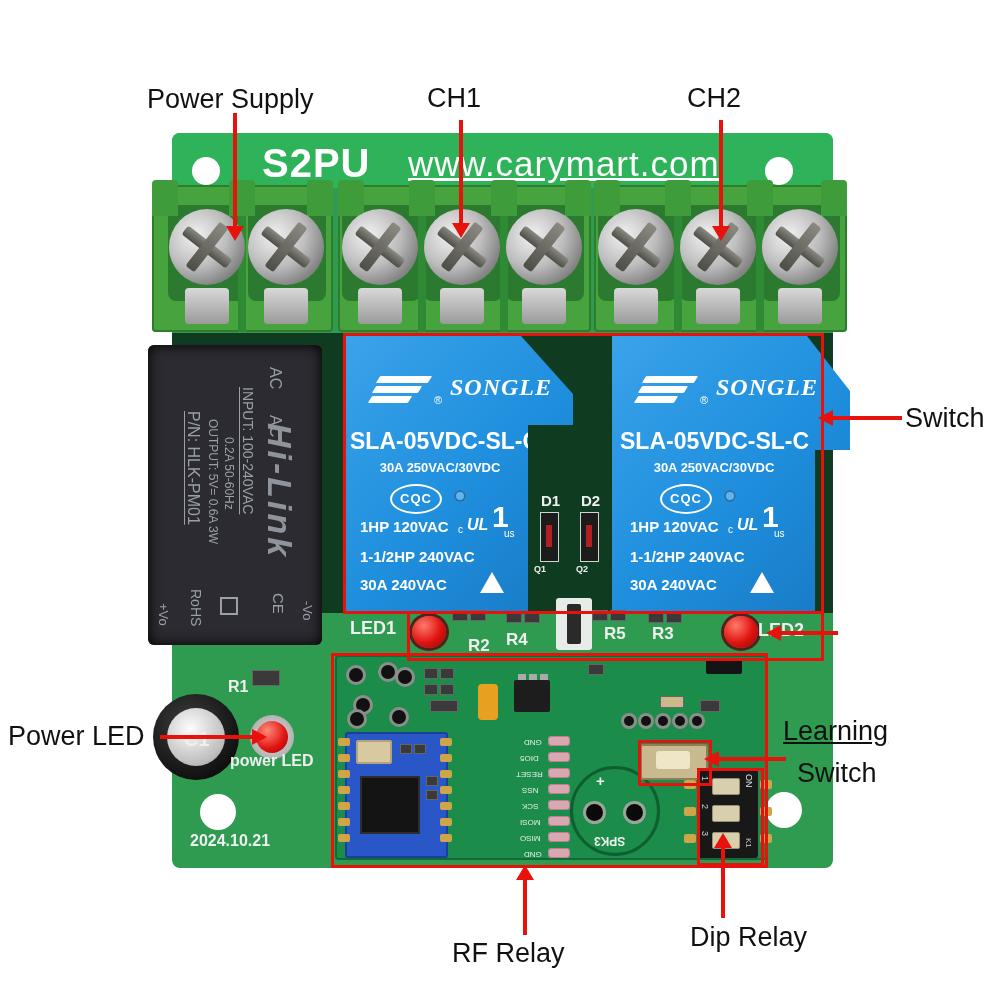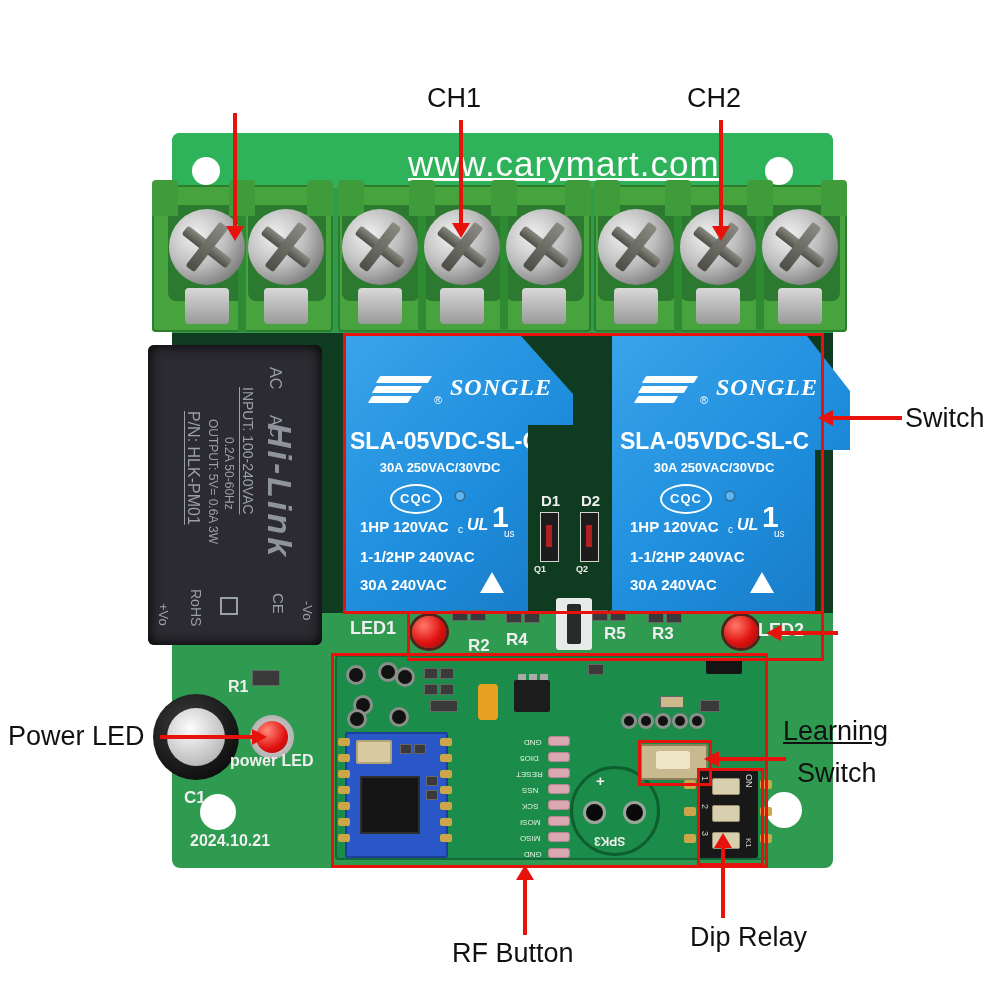--- a/index.html
+++ b/index.html
@@ -80,20 +80,21 @@
   .spkhole{position:absolute;width:17px;height:17px;border-radius:50%;background:#0a0a0a;box-shadow:0 0 0 3px #9aa59a;}
   .flip{transform:rotate(180deg);}
 </style>
 </head>
 <body>
 
 <div id="canvas">
 
   <div class="pcb"></div>
   <div class="band"></div>
+  <div class="title-model abs" style="left:262px;top:141px;">S2PU</div>
   <div class="title-site abs" style="left:408px;top:144px;text-decoration:underline;">www.carymart.com</div>
   <div class="hole" style="left:192px;top:157px;width:28px;height:28px;"></div>
   <div class="hole" style="left:765px;top:157px;width:28px;height:28px;"></div>
   <div class="hole" style="left:200px;top:794px;width:36px;height:36px;"></div>
   <div class="hole" style="left:766px;top:792px;width:36px;height:36px;"></div>
   <div class="darkstrip"></div>
 
   <div class="tgroup" style="left:152px;width:181px;"></div>
   <div class="tcell" style="left:168px;"></div>
   <div class="tcell" style="left:248px;"></div>
@@ -316,21 +317,21 @@
   <div class="dipact" style="left:712px;top:778px;"></div>
   <div class="dipact" style="left:712px;top:805px;"></div>
   <div class="dipact" style="left:712px;top:832px;"></div>
   <span class="dipnum" style="left:744px;top:774px;color:#e8e8e8;">ON</span>
   <span class="dipnum" style="left:744px;top:838px;font-size:8px;">K1</span>
 
   <div class="chip" style="left:252px;top:670px;width:26px;height:14px;"></div>
   <span class="silk" style="left:228px;top:678px;font-size:16px;">R1</span>
   <div class="cap-outer" style="left:153px;top:694px;"></div>
   <div class="cap-inner" style="left:167px;top:708px;"></div>
-  <span class="silk" style="left:184px;top:788px;font-size:17px;text-align:right;">C1</span>
+  <span class="silk" style="left:184px;top:728px;font-size:20px;text-align:right;">C1</span>
   <div class="pled-ring" style="left:250px;top:715px;"></div>
   <div class="pled" style="left:256px;top:721px;"></div>
   <span class="silk" style="left:230px;top:752px;font-size:16px;">power LED</span>
   <span class="silk" style="left:190px;top:832px;font-size:16px;">2024.10.21</span>
 
   <div class="rbox" style="left:343px;top:333px;width:475px;height:275px;"></div>
   <div class="rbox" style="left:407px;top:611px;width:411px;height:44px;"></div>
   <div class="rbox" style="left:331px;top:653px;width:431px;height:209px;"></div>
   <div class="rbox" style="left:638px;top:740px;width:68px;height:40px;"></div>
   <div class="rbox" style="left:697px;top:768px;width:61px;height:92px;"></div>
@@ -355,22 +356,23 @@
 
   <div class="rline" style="left:719px;top:757px;width:67px;height:4px;"></div>
   <div class="ah ah-left" style="left:704px;top:751px;"></div>
 
   <div class="rline" style="left:721px;top:848px;width:4px;height:70px;"></div>
   <div class="ah ah-up" style="left:714px;top:833px;"></div>
 
   <div class="rline" style="left:523px;top:880px;width:4px;height:55px;"></div>
   <div class="ah ah-up" style="left:516px;top:865px;"></div>
 
+  <div class="lbl" style="left:147px;top:84px;">Power Supply</div>
   <div class="lbl" style="left:427px;top:83px;">CH1</div>
   <div class="lbl" style="left:687px;top:83px;">CH2</div>
   <div class="lbl" style="left:905px;top:403px;">Switch</div>
   <div class="lbl" style="left:8px;top:721px;">Power LED</div>
   <div class="lbl" style="left:783px;top:716px;text-decoration:underline;">Learning</div>
   <div class="lbl" style="left:797px;top:758px;">Switch</div>
   <div class="lbl" style="left:690px;top:922px;">Dip Relay</div>
-  <div class="lbl" style="left:452px;top:938px;">RF Button</div>
+  <div class="lbl" style="left:452px;top:938px;">RF Relay</div>
 
 </div>
 
 </body></html>

